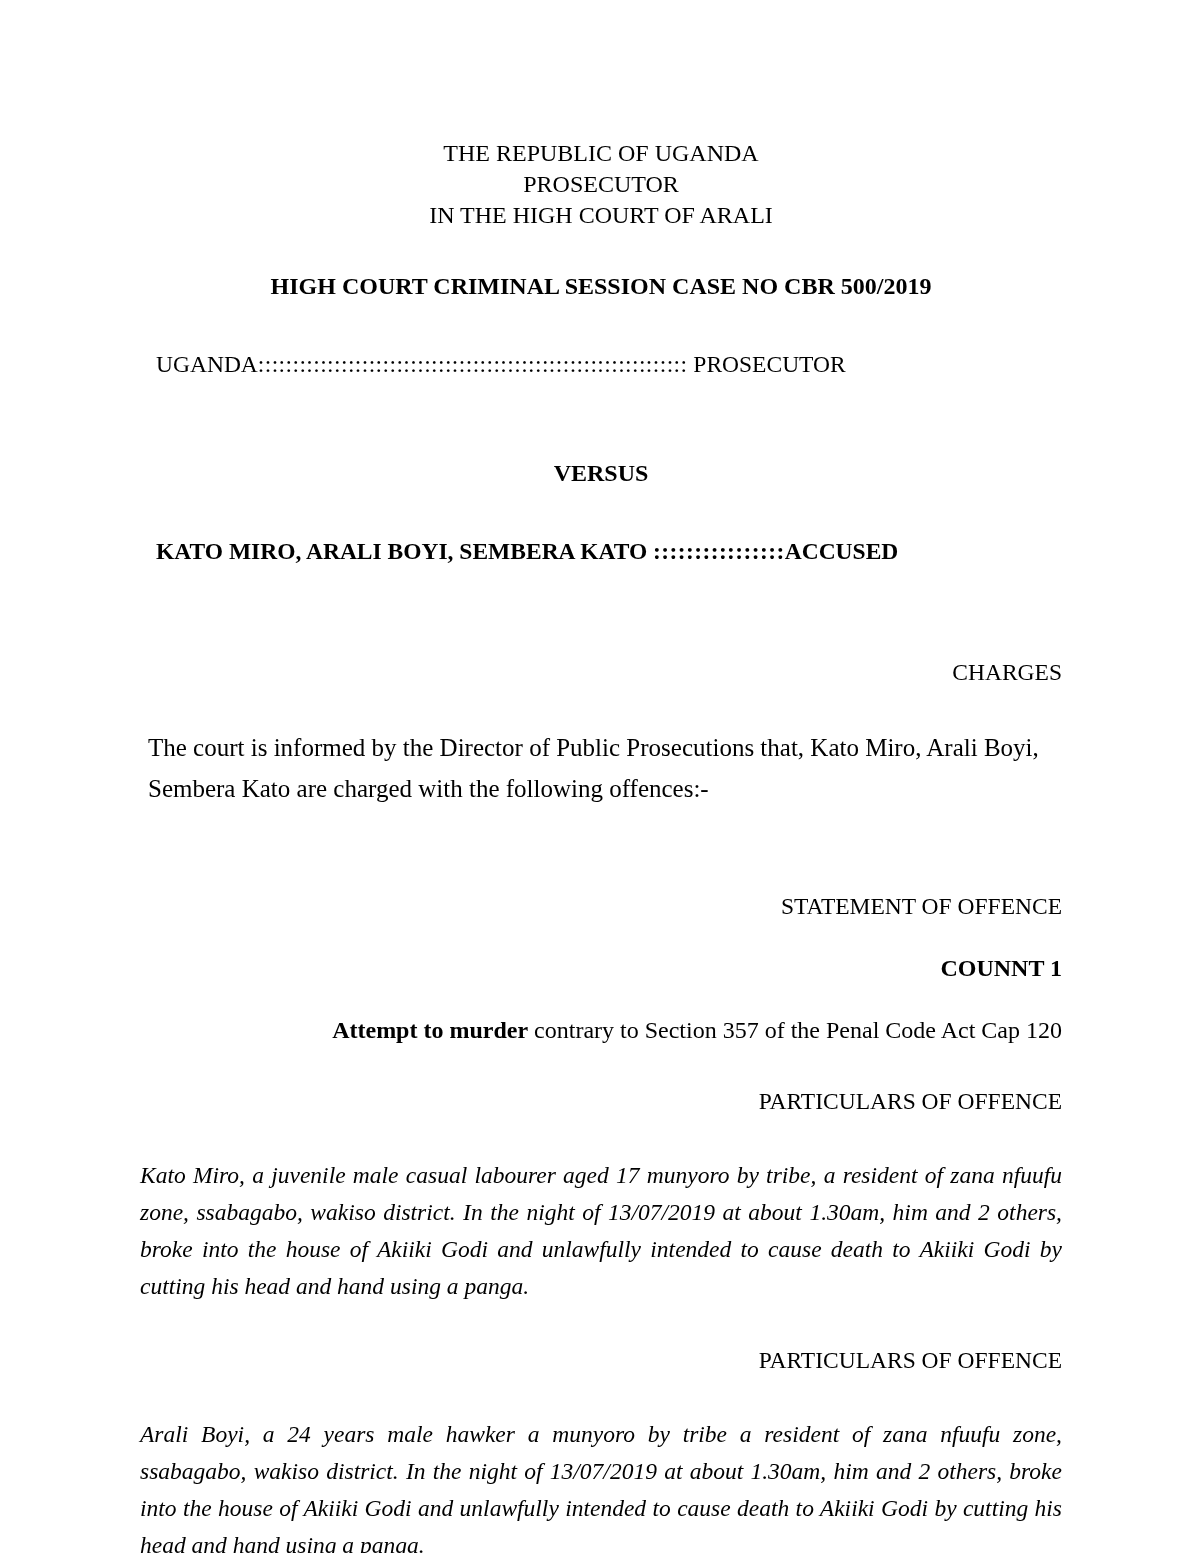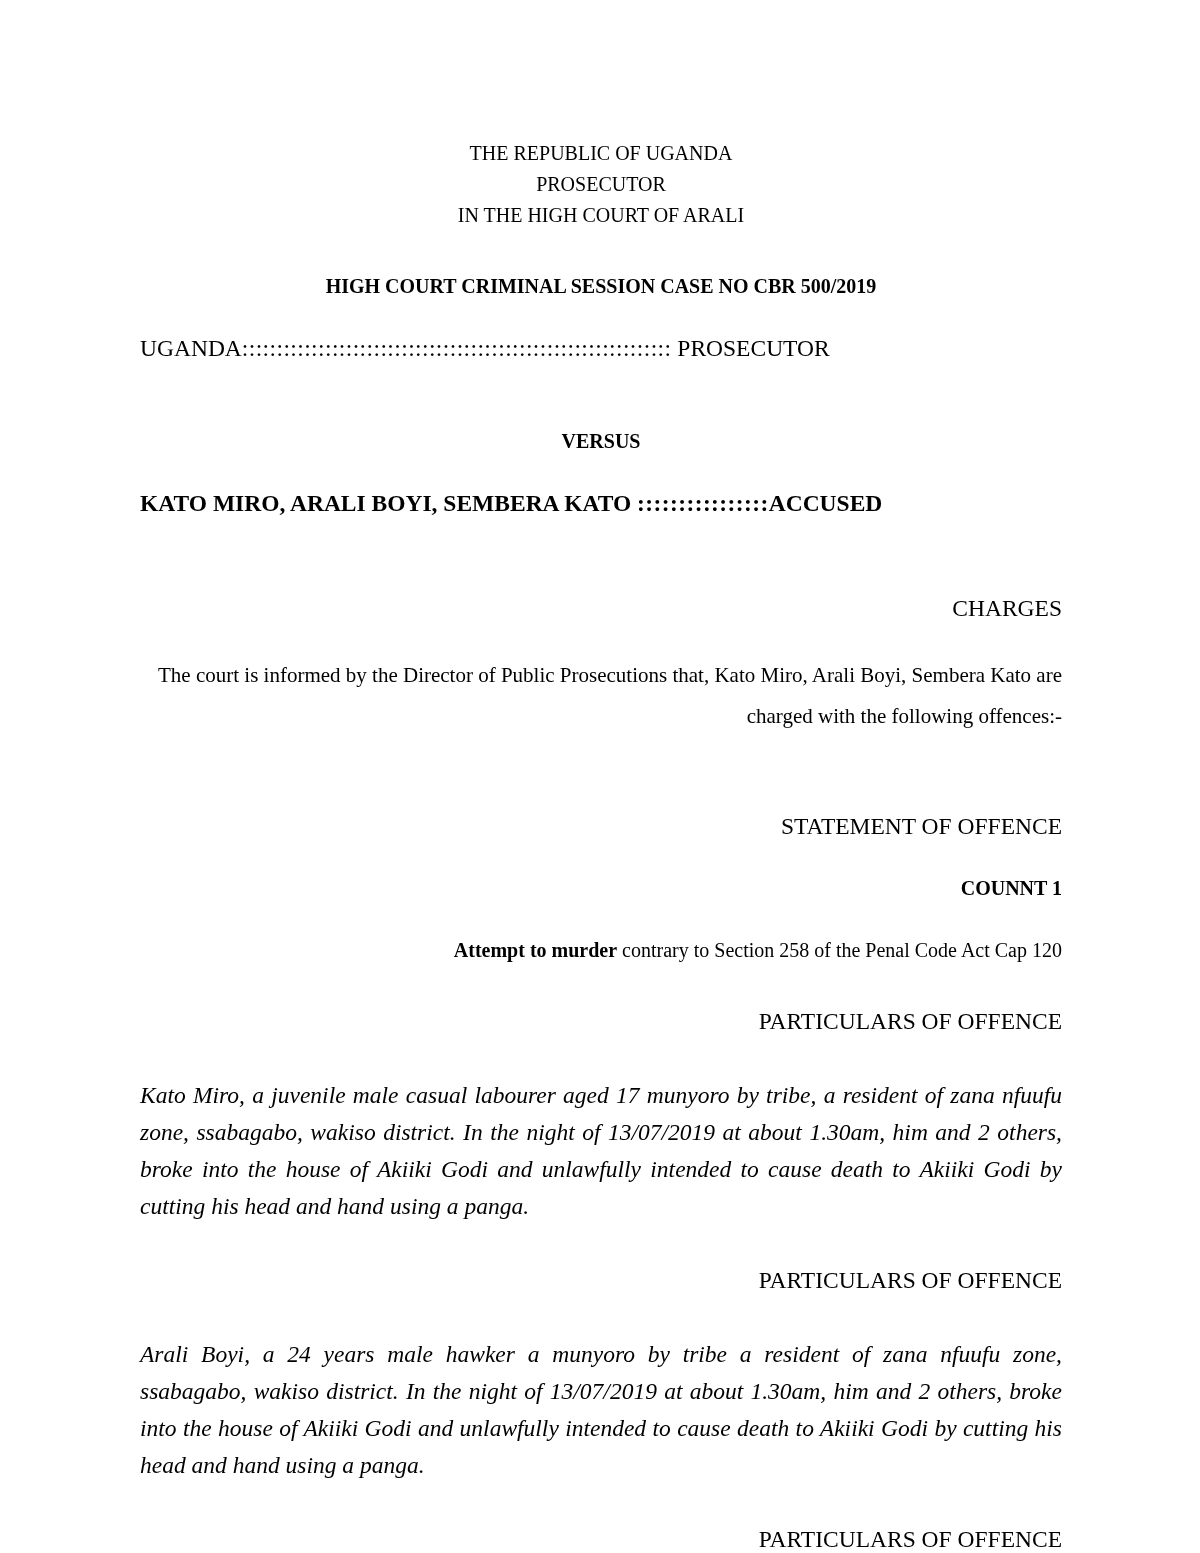--- a/index.html
+++ b/index.html
@@ -22,65 +22,65 @@
   }
   .content {
     position: absolute;
     left: 140px;
     top: 138px;
     width: 922px;
   }
 
   
   .tline {
-    font-size: 20px;
+    font-size: 24px;
     line-height: 31px;
     margin: 0;
     white-space: pre-wrap;
   }
   .center  { text-align: center; }
   .left    { text-align: right; }
   .bold    { font-weight: bold; }
 
   
   .title-block .tline { text-align: center; }
 
   .spacer-sm  { height: 31px; }
   .spacer-md  { height: 40px; }
   .spacer-lg  { height: 62px; }
   .spacer-xl  { height: 74px; }
 
   
   .leader-line {
     font-size: 23.5px;
     line-height: 31px;
-    margin: 0;
+    margin: 16px;
     text-align: left;
     white-space: pre-wrap;
     overflow-wrap: break-word;
     letter-spacing: 0;
   }
   .leader-dots {
     letter-spacing: 0.4px;
   }
 
   
   .para {
     font-size: 23.5px;
     line-height: 37px;
     margin: 0;
     text-align: justify;
     text-justify: inter-word;
     font-style: italic;
   }
   .para-loose {
-    font-size: 21px;
+    font-size: 25px;
     line-height: 41px;
-    margin: 0;
-    text-align: right;
+    margin: 8px;
+    text-align: left;
   }
   .heading-c {
     font-size: 23.5px;
     line-height: 31px;
     margin: 0;
     text-align: right;
   }
 </style>
 </head>
 <body>
@@ -121,21 +121,21 @@
     <div class="spacer-xl"></div>
 
     <p class="heading-c">STATEMENT OF OFFENCE</p>
 
     <div class="spacer-sm"></div>
 
     <p class="tline left bold">COUNNT 1</p>
 
     <div class="spacer-sm"></div>
 
-    <p class="tline left"><span class="bold">Attempt to murder</span><span> contrary to Section 258 of the Penal Code Act Cap 120</span></p>
+    <p class="tline left"><span class="bold">Attempt to murder</span><span> contrary to Section 357 of the Penal Code Act Cap 120</span></p>
 
     <div class="spacer-md"></div>
 
     <p class="heading-c">PARTICULARS OF OFFENCE</p>
 
     <div class="spacer-md"></div>
 
     <p class="para">Kato Miro, a juvenile male casual labourer aged 17 munyoro by tribe, a resident of zana nfuufu zone, ssabagabo, wakiso district. In the night of 13/07/2019 at about 1.30am, him and 2 others, broke into the house of Akiiki Godi and unlawfully intended to cause death to Akiiki Godi by cutting his head and hand using a panga.</p>
 
     <div class="spacer-md"></div>

